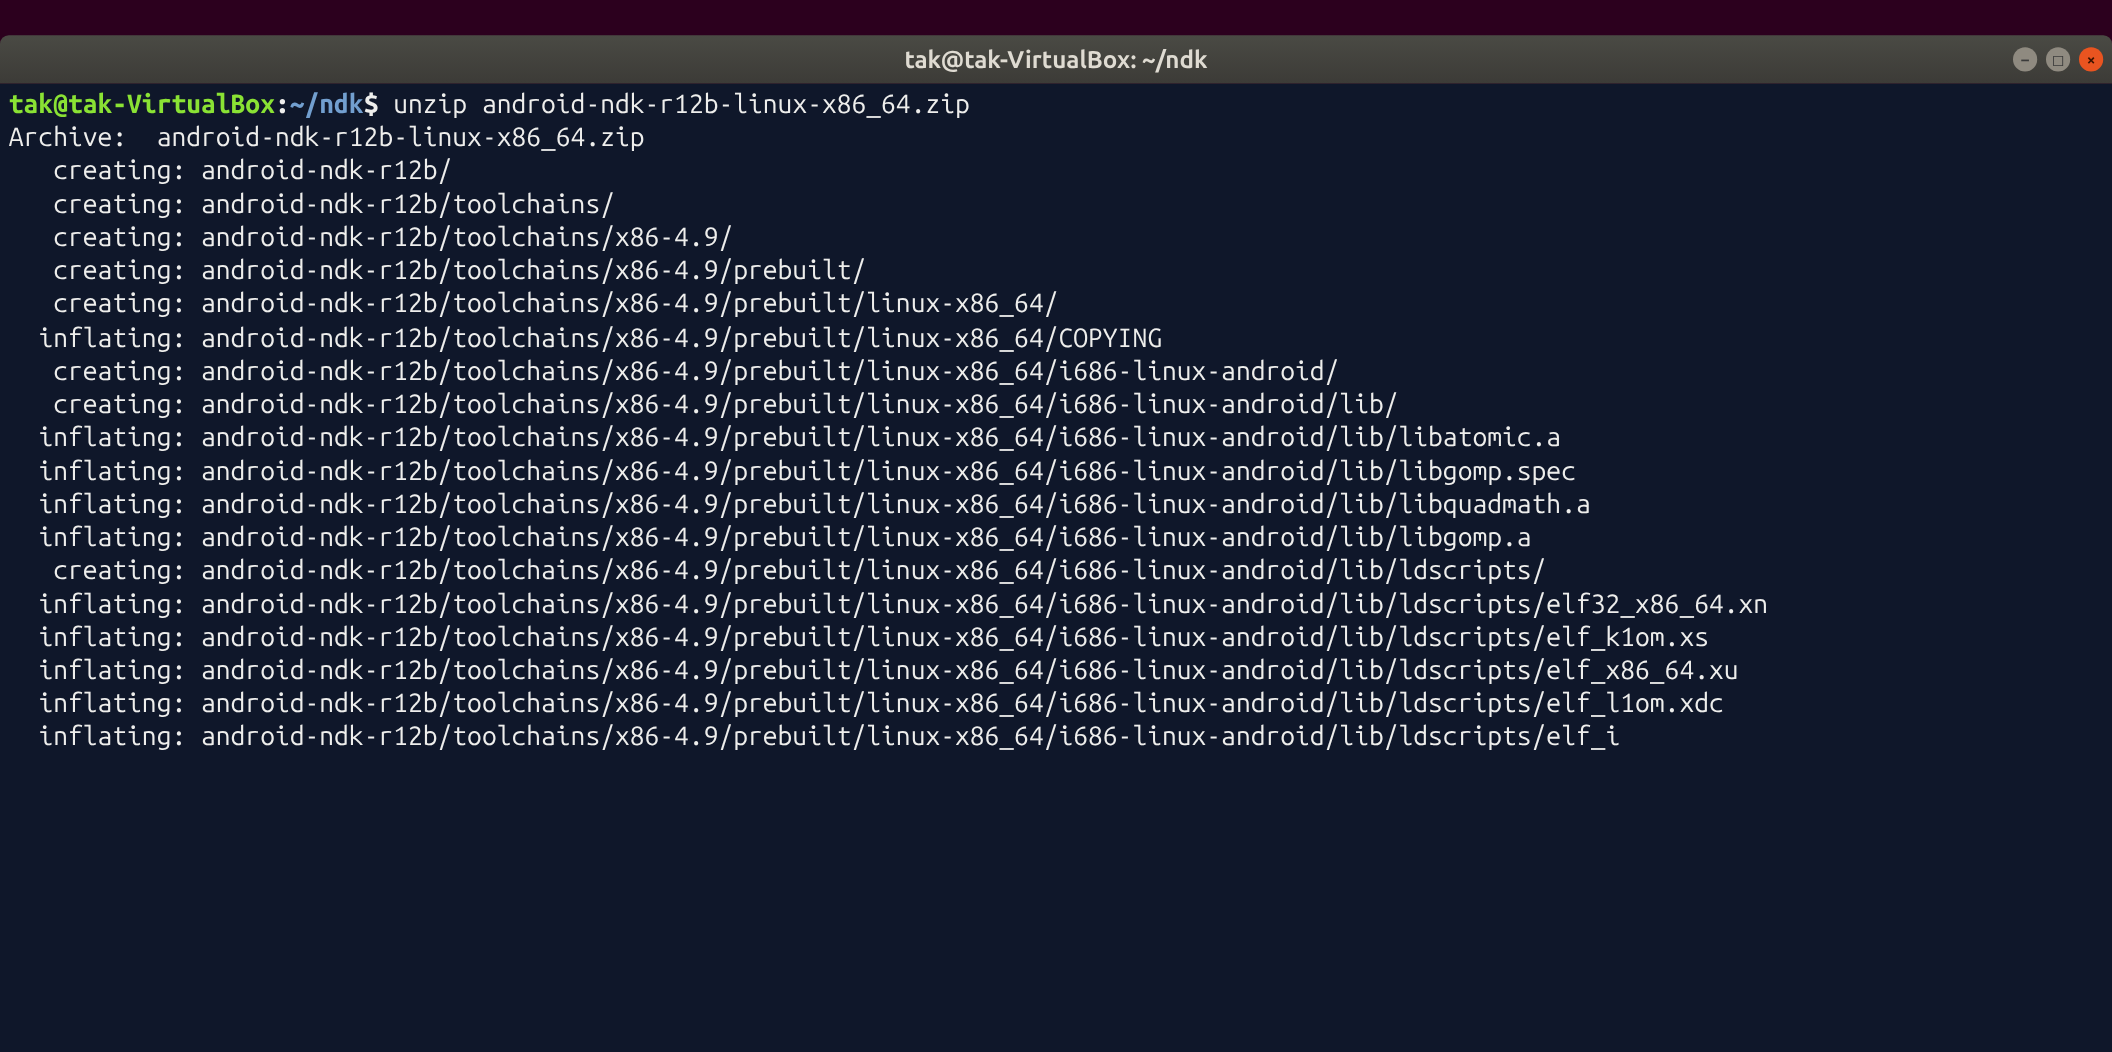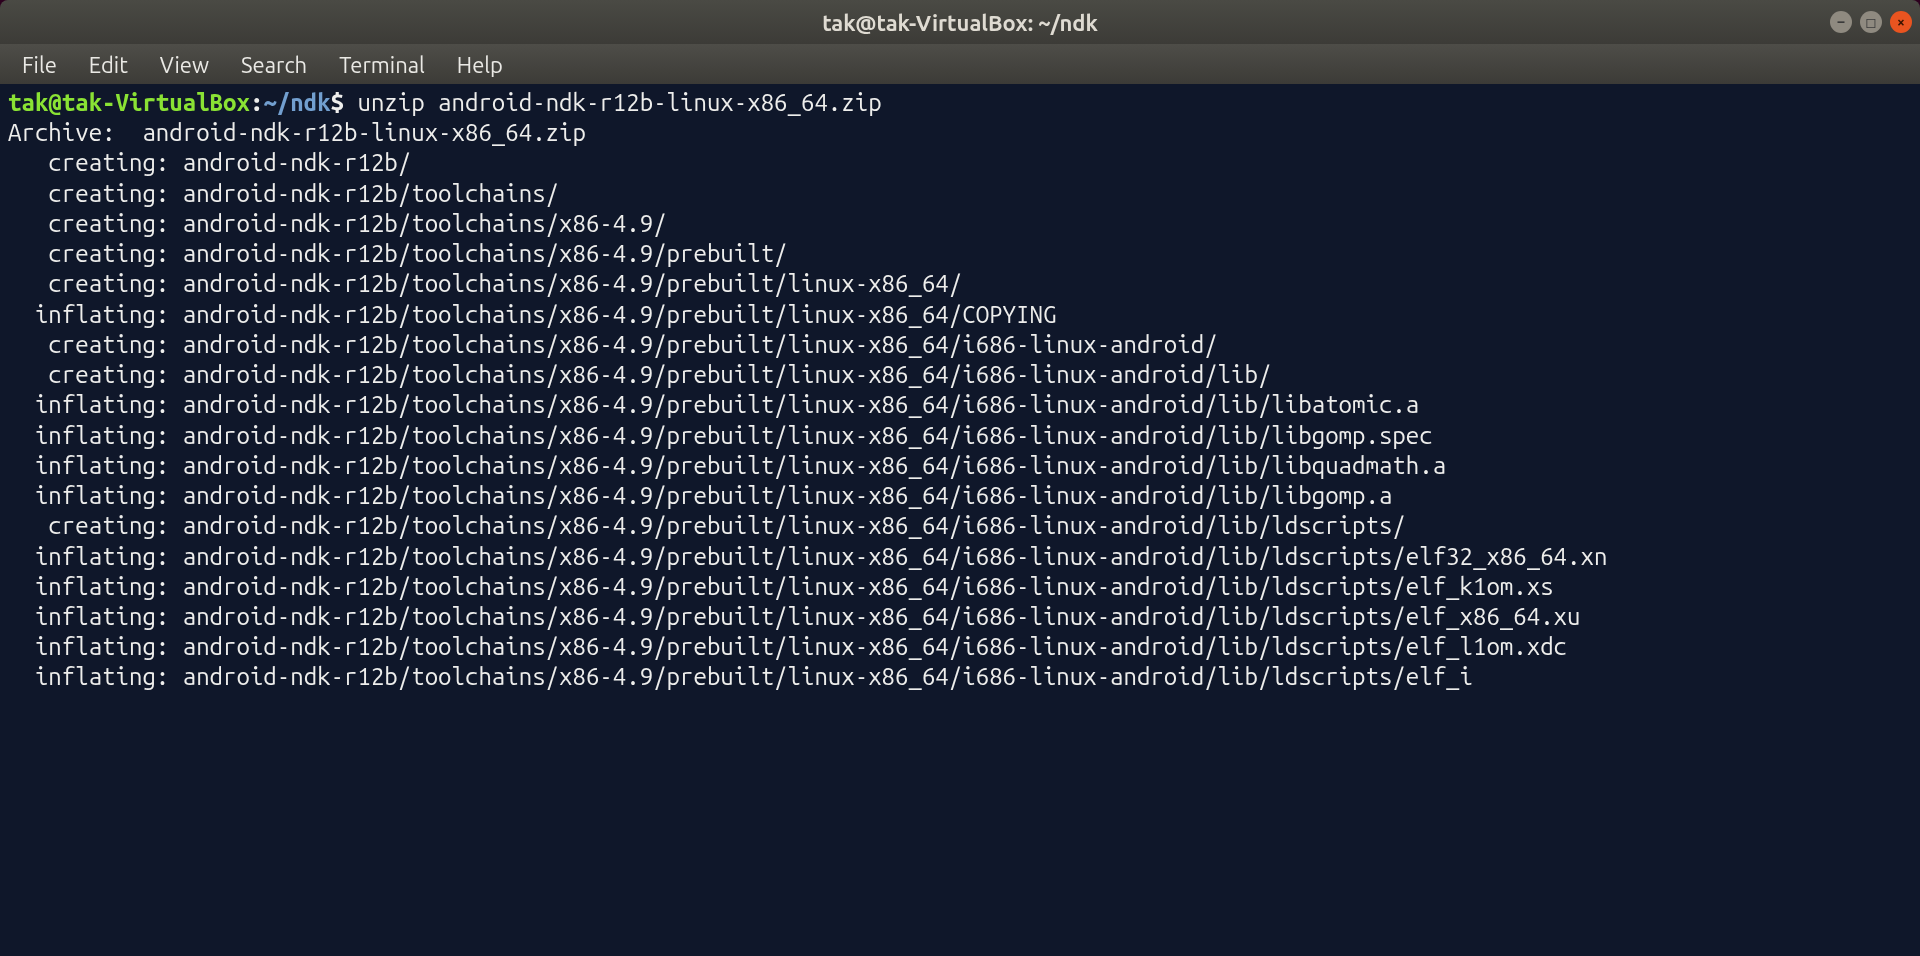--- a/index.html
+++ b/index.html
@@ -21,20 +21,21 @@
     background: linear-gradient(to bottom, #4a4a44, #3c3b37);
     color: #dfdbd2;
     display: flex;
     align-items: center;
     justify-content: center;
     position: relative;
     font-size: 22px;
     font-weight: 600;
     border-top-left-radius: 8px;
     border-top-right-radius: 8px;
+    margin-top: 32px;
   }
   .window-controls {
     position: absolute;
     right: 8px;
     top: 50%;
     transform: translateY(-50%);
     display: flex;
     gap: 8px;
   }
   .wbtn {
@@ -95,28 +96,20 @@
       </div>
       <div class="wbtn max">
         <span>◻</span>
       </div>
       <div class="wbtn close">
         <span>×</span>
       </div>
     </div>
   </div>
 
-  <div class="menubar">
-    <div class="menu-item">File</div>
-    <div class="menu-item">Edit</div>
-    <div class="menu-item">View</div>
-    <div class="menu-item">Search</div>
-    <div class="menu-item">Terminal</div>
-    <div class="menu-item">Help</div>
-  </div>
 
   <div class="terminal" id="terminal"><span class="prompt-user">tak@tak-VirtualBox</span><span class="prompt-sym">:</span><span class="prompt-path">~/ndk</span><span class="prompt-sym">$ </span><span>unzip android-ndk-r12b-linux-x86_64.zip</span>
 Archive:  android-ndk-r12b-linux-x86_64.zip
    creating: android-ndk-r12b/
    creating: android-ndk-r12b/toolchains/
    creating: android-ndk-r12b/toolchains/x86-4.9/
    creating: android-ndk-r12b/toolchains/x86-4.9/prebuilt/
    creating: android-ndk-r12b/toolchains/x86-4.9/prebuilt/linux-x86_64/
   inflating: android-ndk-r12b/toolchains/x86-4.9/prebuilt/linux-x86_64/COPYING
    creating: android-ndk-r12b/toolchains/x86-4.9/prebuilt/linux-x86_64/i686-linux-android/

